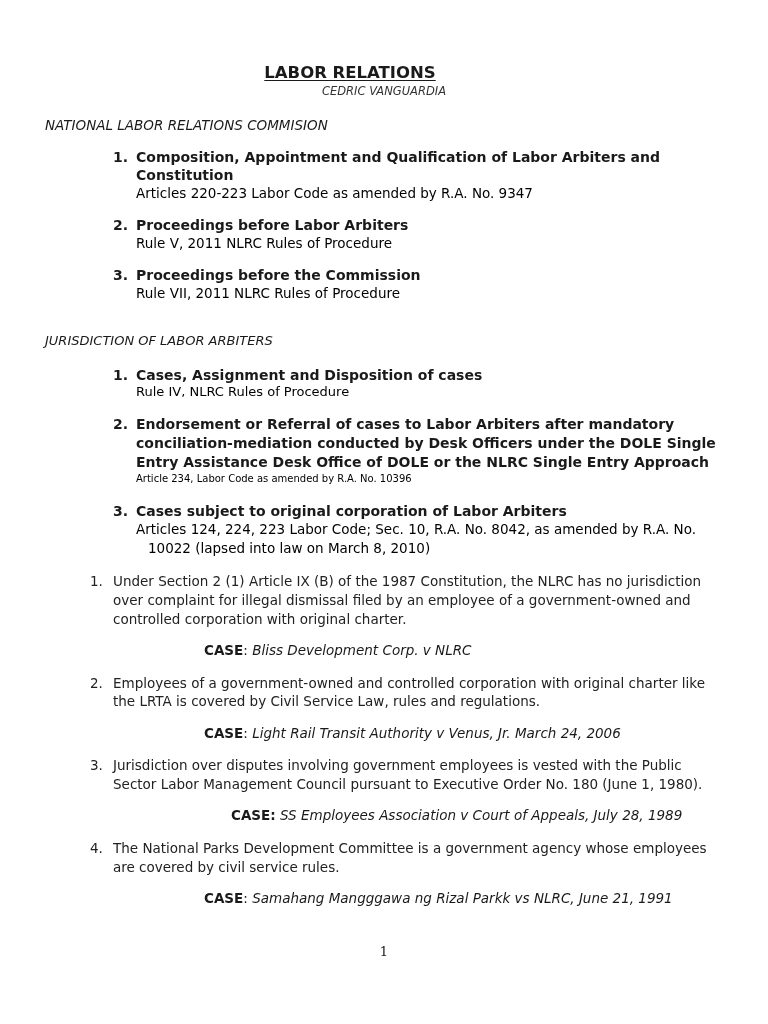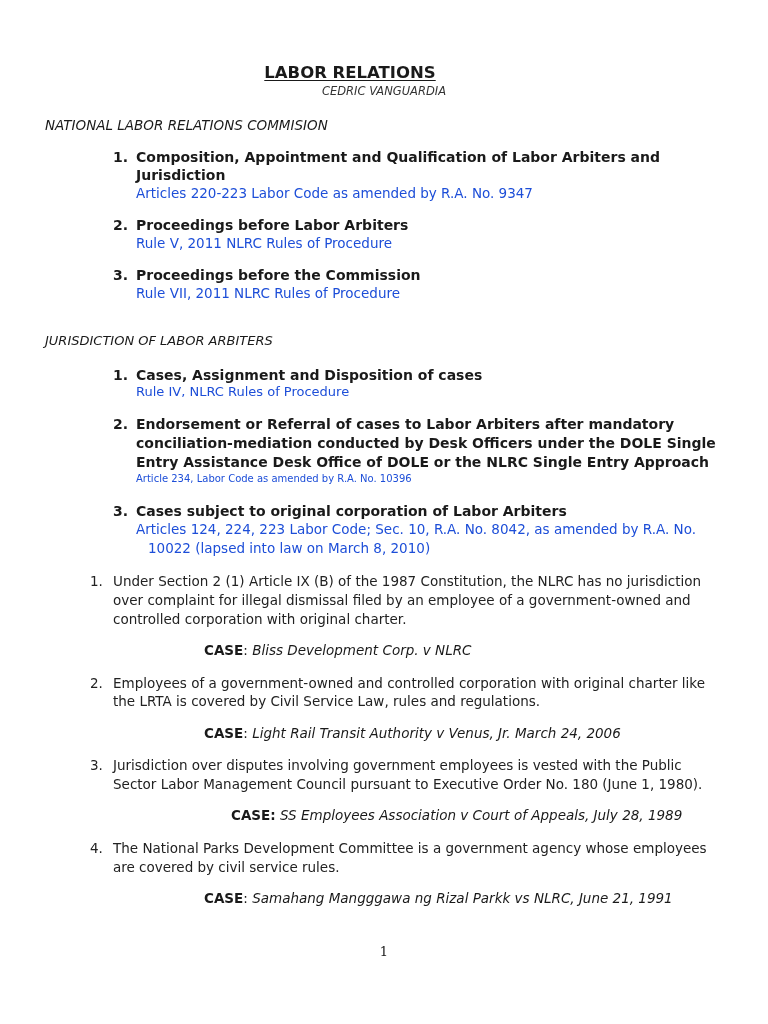--- a/index.html
+++ b/index.html
@@ -7,40 +7,40 @@
          font-family: "DejaVu Sans", sans-serif; color: #1a1a1a; }
   .abs { position: absolute; white-space: nowrap; }
   .title { left: 0; width: 700px; top: 63px; text-align: center; font-weight: bold;
            font-size: 16.5px; text-decoration: underline; text-underline-offset: 2px; }
   .author { left: 0; width: 768px; top: 84px; text-align: center; font-style: italic; font-size: 11.5px; color: #333; }
   .section { left: 45px; font-style: italic; font-size: 13.5px; text-align: center; }
   .section.s1 { top: 117px; }
   .section.s2 { top: 333px; font-size: 13px; }
   .topic-num { font-weight: bold; font-size: 14px; }
   .topic-title { font-weight: bold; font-size: 14px; line-height: 18.5px; }
-  .topic-ref { font-size: 13.5px; color: #1d4ed8; line-height: 18px; }
+  .topic-ref { font-size: 13.5px; color: #000000; line-height: 18px; }
   .n1 { font-weight: normal; }
   .case-line { font-size: 13.5px; }
   .case-label { font-weight: bold; }
   .case-name { font-style: italic; }
   .para { font-size: 13.5px; line-height: 18.5px; color: #222; }
   .page-num { left: 0; width: 768px; text-align: center; top: 944px; font-family: "DejaVu Serif", serif; font-size: 13px; }
 </style>
 </head>
 <body>
 
 <div class="abs title">LABOR RELATIONS</div>
 <div class="abs author">CEDRIC VANGUARDIA</div>
 
 <div class="abs section s1">NATIONAL LABOR RELATIONS COMMISION</div>
 
 <div>
   <div class="abs topic-num" style="left:113px; top:149px;">1.</div>
   <div class="abs topic-title" style="left:136px; top:148px;">Composition, Appointment and Qualification of Labor Arbiters and</div>
-  <div class="abs topic-title" style="left:136px; top:166px;">Jurisdiction</div>
+  <div class="abs topic-title" style="left:136px; top:166px;">Constitution</div>
   <div class="abs topic-ref" style="left:136px; top:184px;">Articles 220-223 Labor Code as amended by R.A. No. 9347</div>
 </div>
 
 <div>
   <div class="abs topic-num" style="left:113px; top:217px;">2.</div>
   <div class="abs topic-title" style="left:136px; top:216px;">Proceedings before Labor Arbiters</div>
   <div class="abs topic-ref" style="left:136px; top:234px;">Rule V, 2011 NLRC Rules of Procedure</div>
 </div>
 
 <div>

